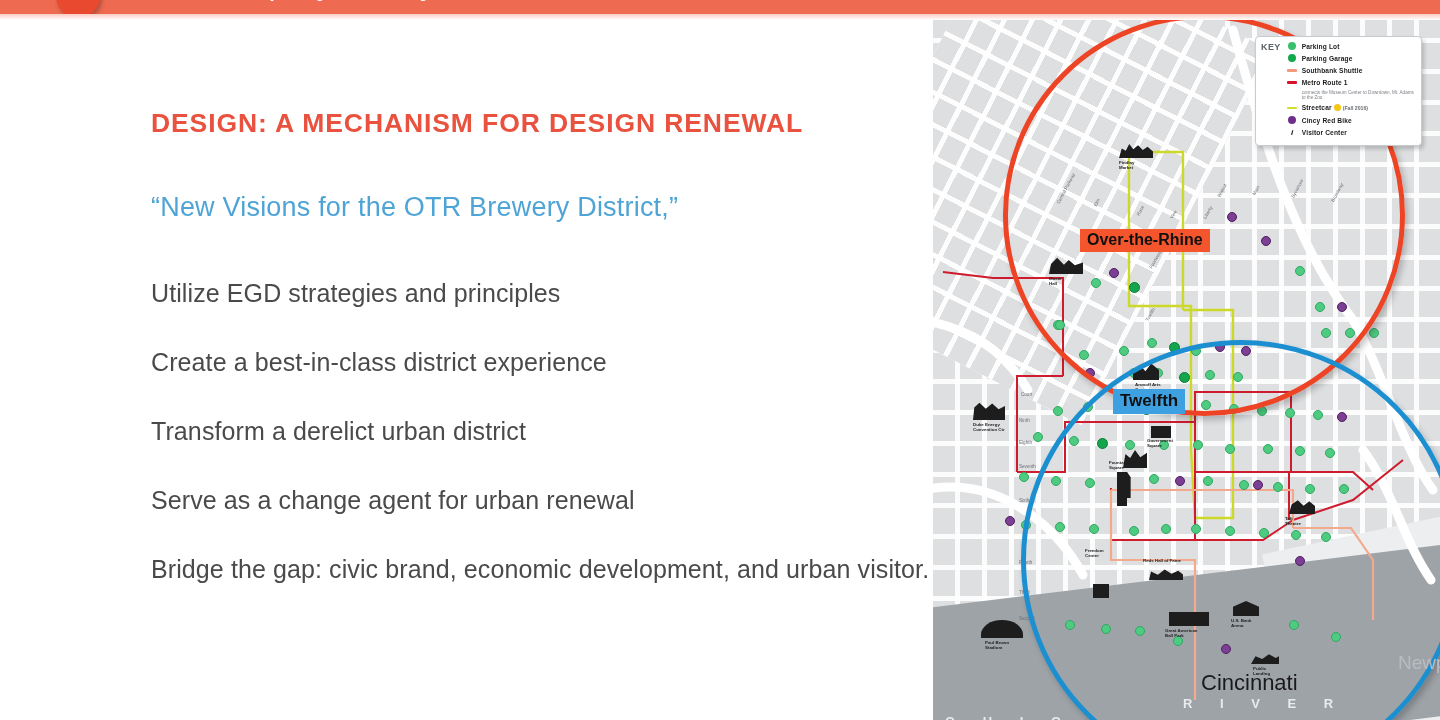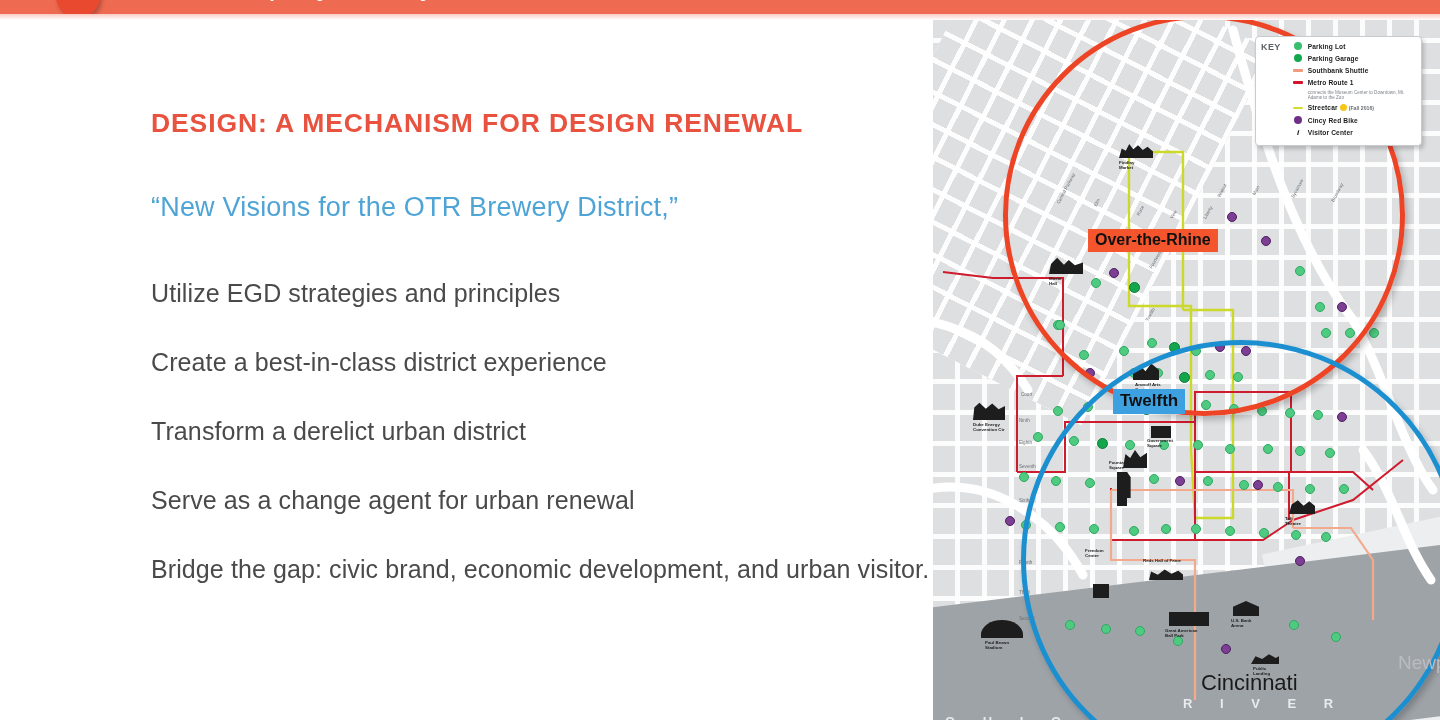--- a/index.html
+++ b/index.html
@@ -94,42 +94,42 @@
     position:absolute;left:88px;top:320px;width:430px;height:430px;
     border:5px solid #1b8fd0;border-radius:50%;
     box-shadow:3px 4px 6px rgba(0,0,0,.22);
   }
 
   
   .district-label{
     position:absolute;font-weight:bold;color:#111;
     padding:2px 7px 3px;white-space:nowrap;
   }
-  #label-otr{left:147px;top:209px;background:#f4552c;font-size:16px;margin-left:8px;}
+  #label-otr{left:147px;top:209px;background:#f4552c;font-size:16px;}
   #label-downtown{left:180px;top:369px;background:#3da0e0;font-size:17px;}
   #label-cincinnati{
     position:absolute;left:248px;top:650px;font-size:22px;color:#1a1a1a;
     white-space:nowrap;
     margin-left:20px;
   }
   #label-newport{
     position:absolute;left:465px;top:632px;font-size:19px;color:#b9bcc0;
     white-space:nowrap;
   }
 
   
   #key{
     position:absolute;left:322px;top:16px;width:155px;
     background:#fff;border:1px solid #c9cccf;border-radius:4px;
     padding:4px 5px 5px 5px;
     box-shadow:2px 3px 4px rgba(0,0,0,.2);
   }
   #key-inner{display:flex;align-items:flex-start;}
   #key-word{font-size:9px;font-weight:bold;color:#5c6166;
-    letter-spacing:.4px;margin-right:12px;padding-top:1px;}
+    letter-spacing:.4px;margin-right:6px;padding-top:1px;}
   #key-list{flex:1;}
   .key-row{display:flex;align-items:center;margin-bottom:2.2px;}
   .key-sym{width:11px;height:10px;margin-right:4px;flex:none;
     display:flex;align-items:center;justify-content:center;}
   .key-txt{font-size:6.6px;font-weight:bold;color:#1b1b1b;
     letter-spacing:.15px;white-space:nowrap;}
   .key-note{font-size:4.6px;color:#7e8287;line-height:5.6px;
     margin:0 0 2px 15px;max-width:120px;}
   .dot{width:8px;height:8px;border-radius:50%;}
   .dot-lot{background:#37bf6e;}

